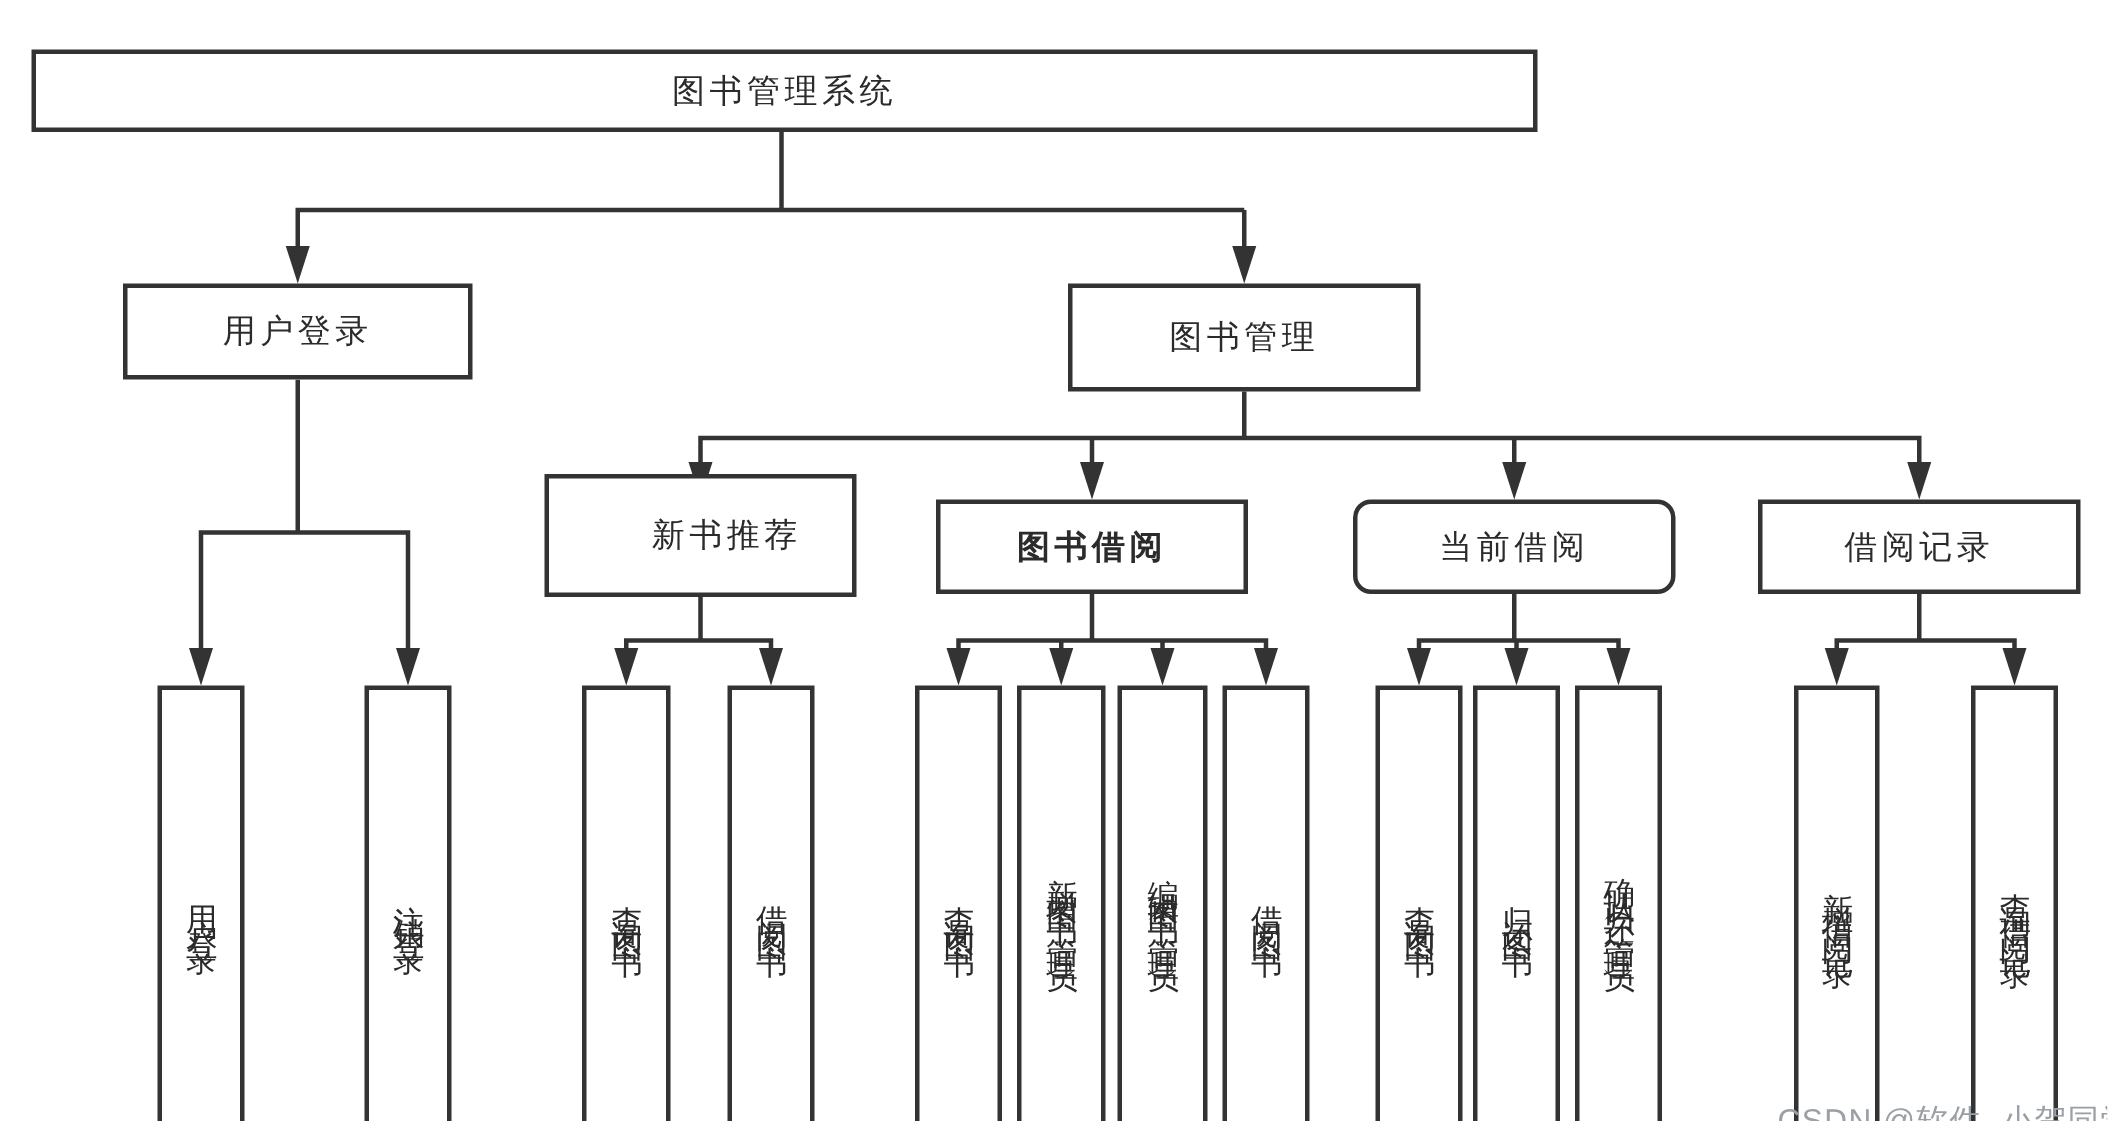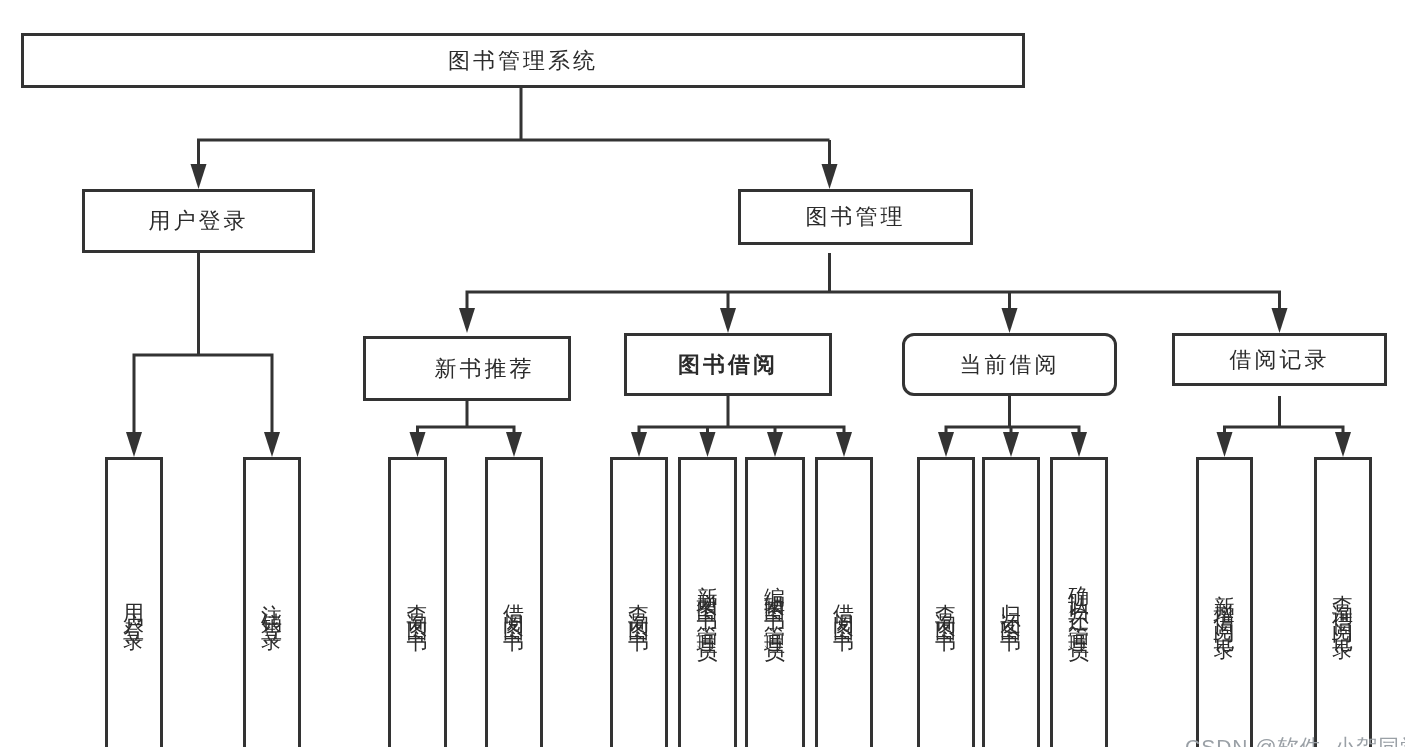--- a/index.html
+++ b/index.html
@@ -90,34 +90,34 @@
     </g>
   </svg>
 
   <div class="node" style="left:21px; top:13px; width:1004px; height:55px;">
     <span class="hlabel">图书管理系统</span>
   </div>
 
   <div class="node" style="left:82px; top:169px; width:233px; height:64px;">
     <span class="hlabel">用户登录</span>
   </div>
-  <div class="node" style="left:738px; top:169px; width:235px; height:56px;">
+  <div class="node" style="left:712px; top:169px; width:235px; height:72px;">
     <span class="hlabel">图书管理</span>
   </div>
 
-  <div class="node" style="left:363px; top:316px; width:208px; height:65px;padding-left:35px;">
+  <div class="node" style="left:363px; top:296px; width:208px; height:82px;padding-left:35px;">
     <span class="hlabel">新书推荐</span>
   </div>
   <div class="node" style="left:624px; top:313px; width:208px; height:63px;font-weight:bold;">
     <span class="hlabel">图书借阅</span>
   </div>
   <div class="node" style="left:902px; top:313px; width:215px; height:63px;border-radius:12px;">
     <span class="hlabel">当前借阅</span>
   </div>
-  <div class="node" style="left:1172px; top:313px; width:215px; height:53px;">
+  <div class="node" style="left:1172px; top:313px; width:215px; height:63px;">
     <span class="hlabel">借阅记录</span>
   </div>
 
   <div class="node leaf" style="left:105px; top:437px; width:58px; height:296px;">
     <span class="vlabel">用户登录</span>
   </div>
   <div class="node leaf" style="left:243px; top:437px; width:58px; height:296px;">
     <span class="vlabel">注销登录</span>
   </div>
 

